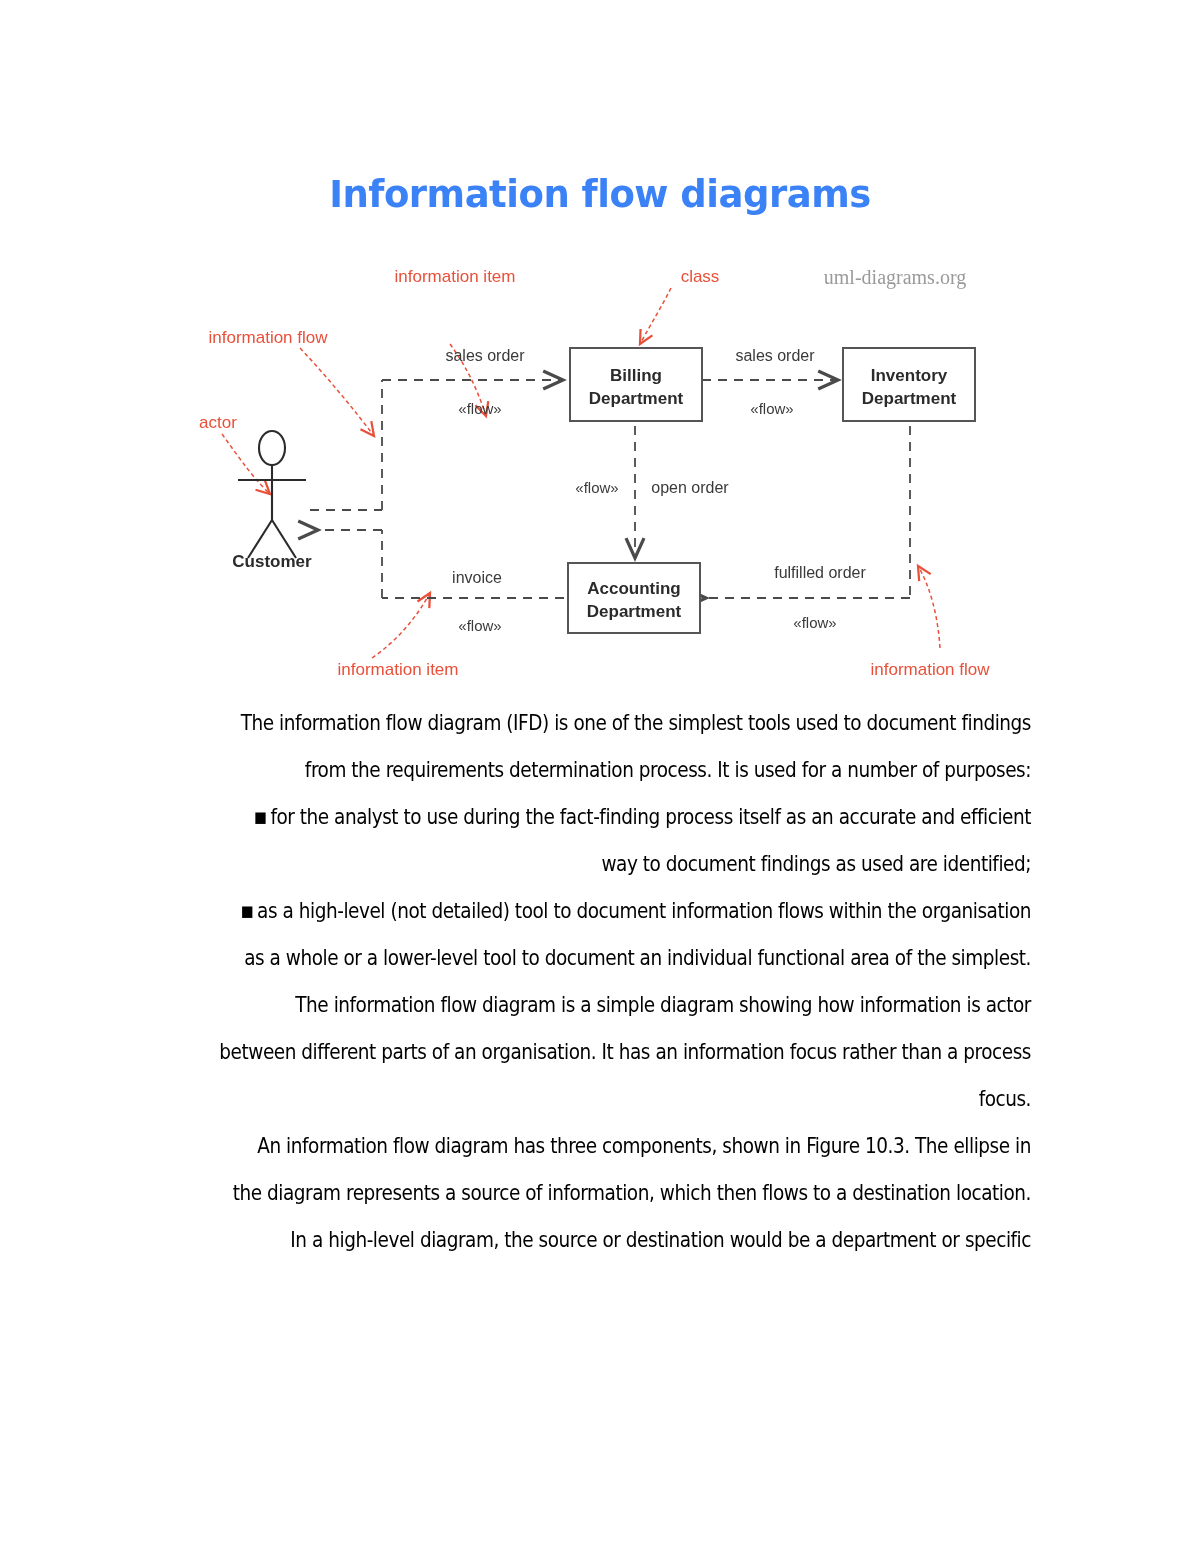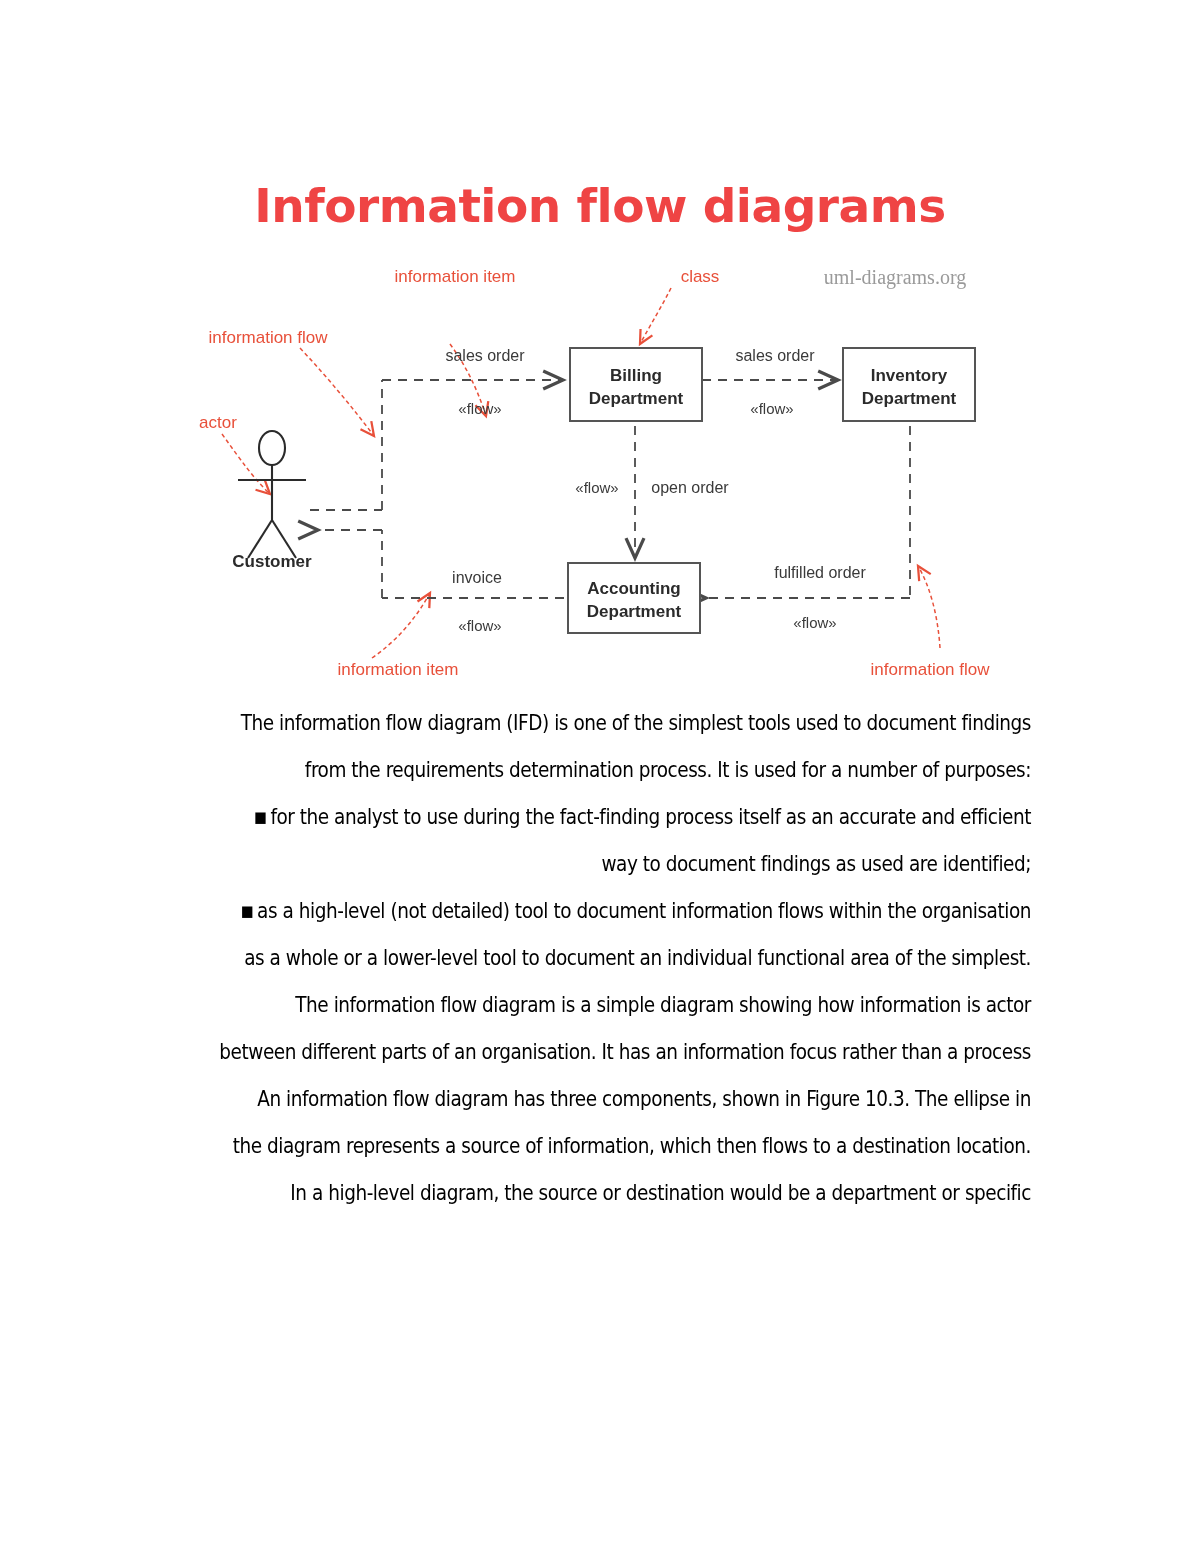--- a/index.html
+++ b/index.html
@@ -21,23 +21,23 @@
   }
 
   
   .doc-title {
     position: absolute;
     left: 140px;
     top: 150px;
     width: 920px;
     text-align: center;
     font-family: "DejaVu Sans", sans-serif;
-    font-size: 47px;
+    font-size: 37px;
     font-weight: 700;
-    color: #ef4444;
+    color: #3b82f6;
     letter-spacing: -0.5px;
     line-height: 1.08;
     white-space: nowrap;
   }
 
   
   .figure {
     position: absolute;
     left: 150px;
     top: 248px;
@@ -181,18 +181,19 @@
 
   <div class="body-text">
     <p class="para">The information flow diagram (IFD) is one of the simplest tools used to document findings</p>
     <p class="para">from the requirements determination process. It is used for a number of purposes:</p>
     <p class="para bullet">for the analyst to use during the fact-finding process itself as an accurate and efficient</p>
     <p class="para">way to document findings as used are identified;</p>
     <p class="para bullet">as a high-level (not detailed) tool to document information flows within the organisation</p>
     <p class="para">as a whole or a lower-level tool to document an individual functional area of the simplest.</p>
     <p class="para">The information flow diagram is a simple diagram showing how information is actor</p>
     <p class="para">between different parts of an organisation. It has an information focus rather than a process</p>
+    <p class="para">focus.</p>
     <p class="para">An information flow diagram has three components, shown in Figure 10.3. The ellipse in</p>
     <p class="para">the diagram represents a source of information, which then flows to a destination location.</p>
     <p class="para">In a high-level diagram, the source or destination would be a department or specific</p>
   </div>
 
 </div>
 
 </body></html>

